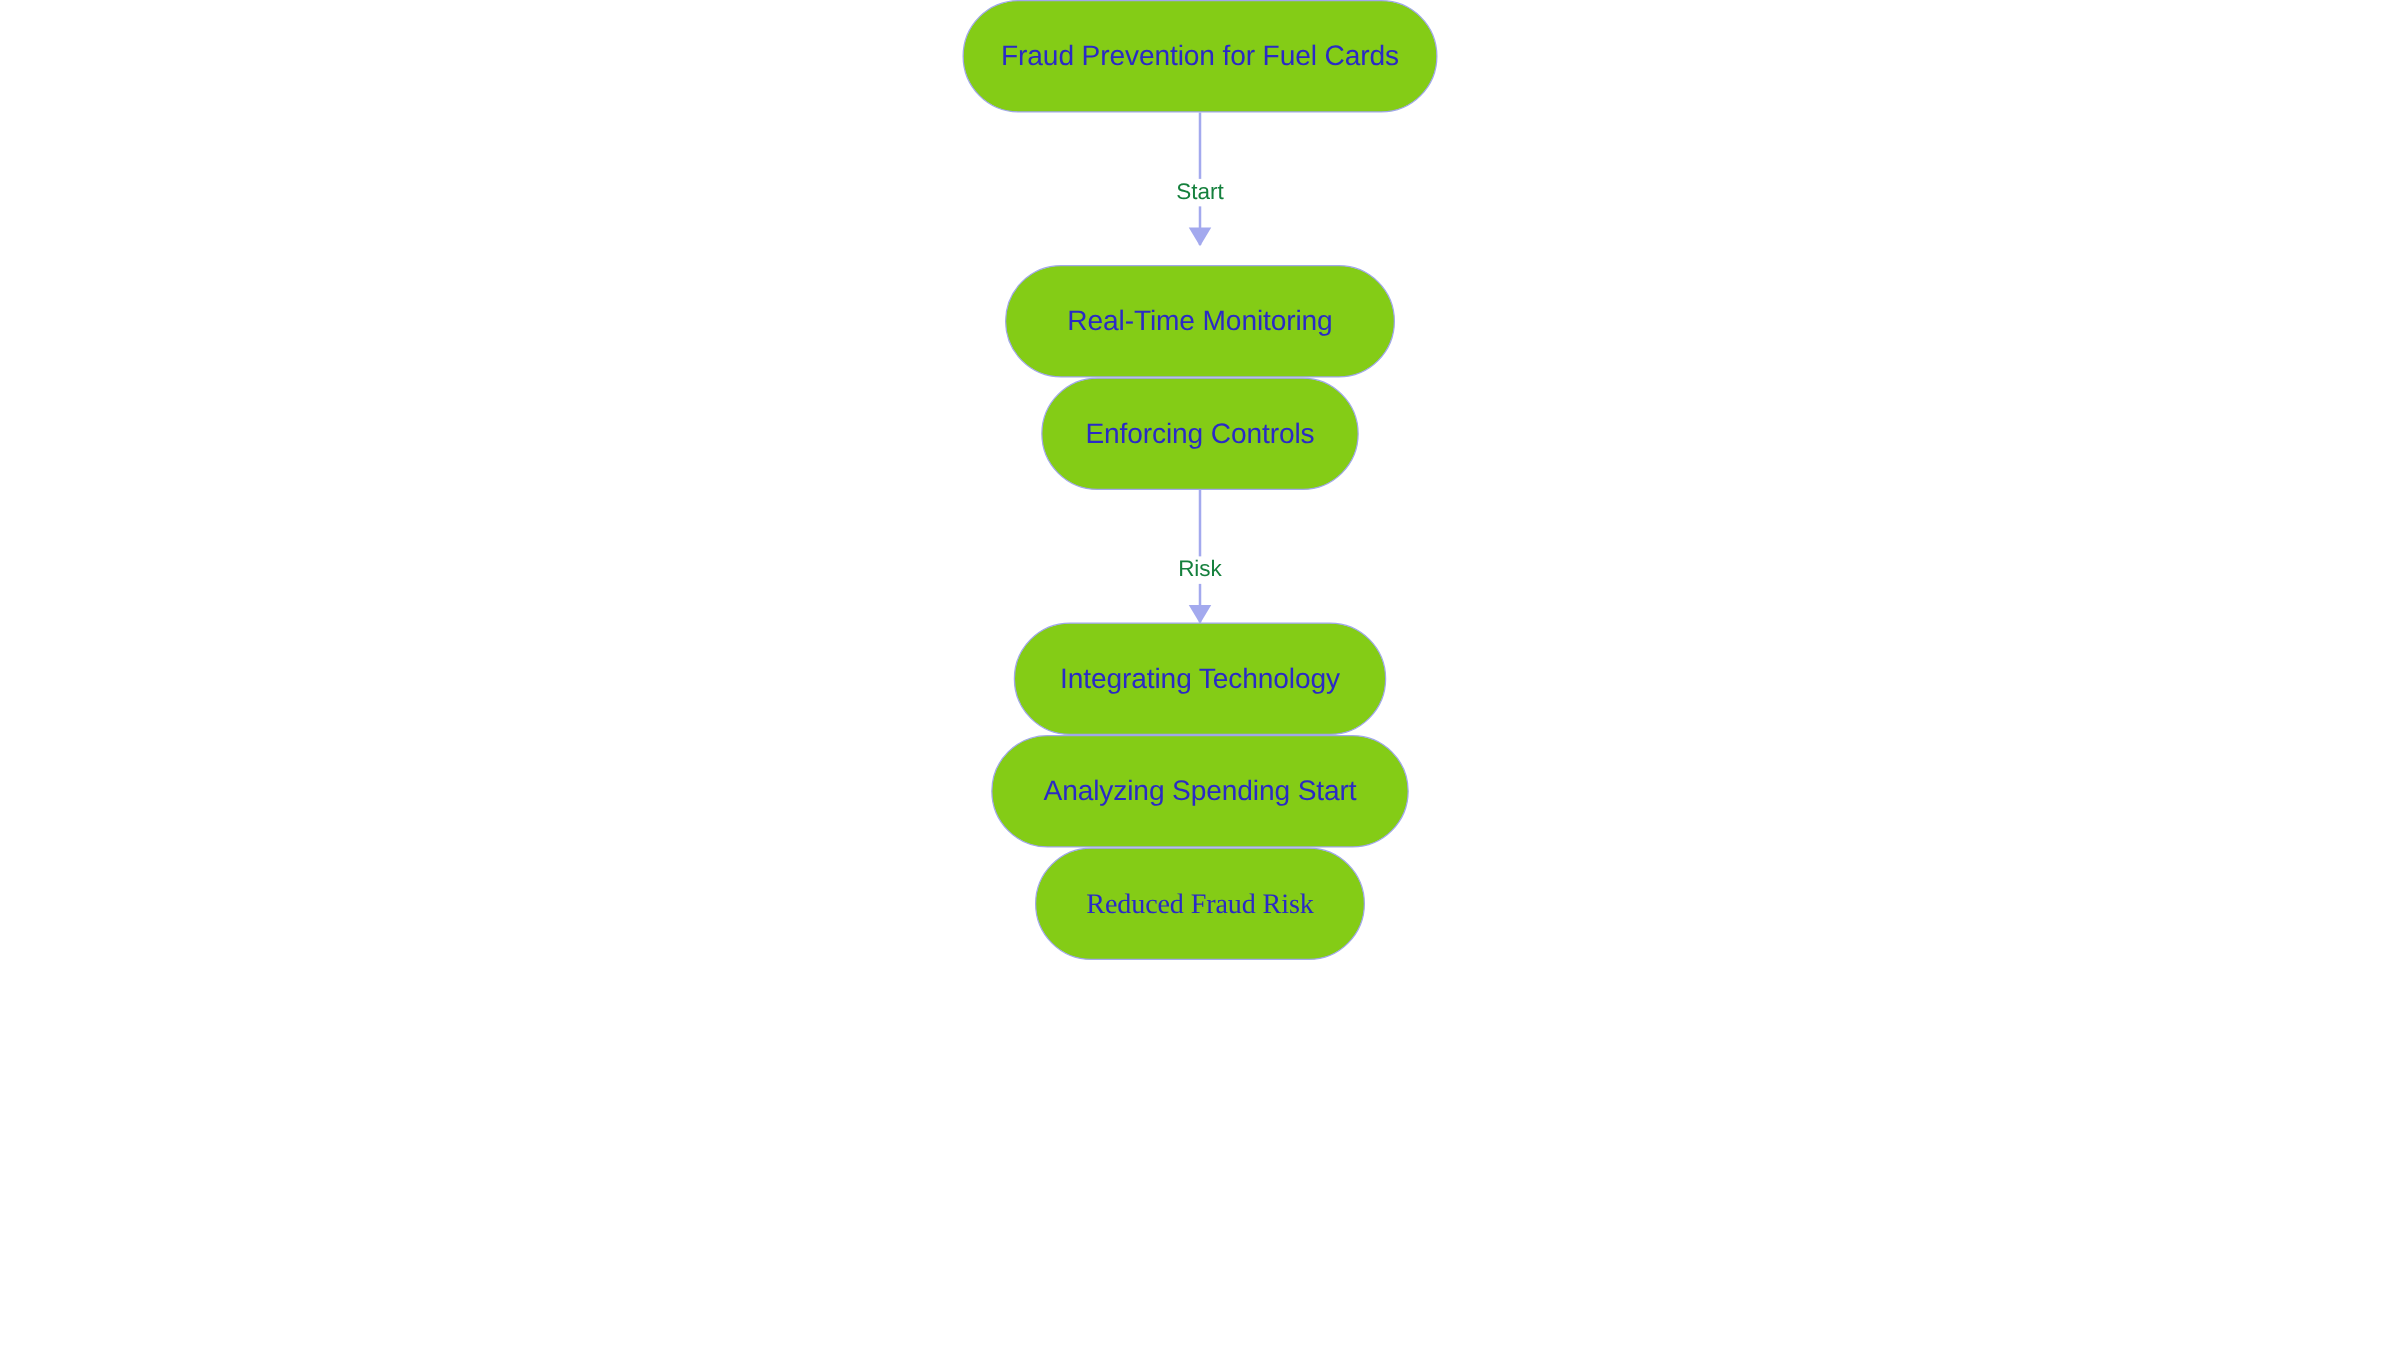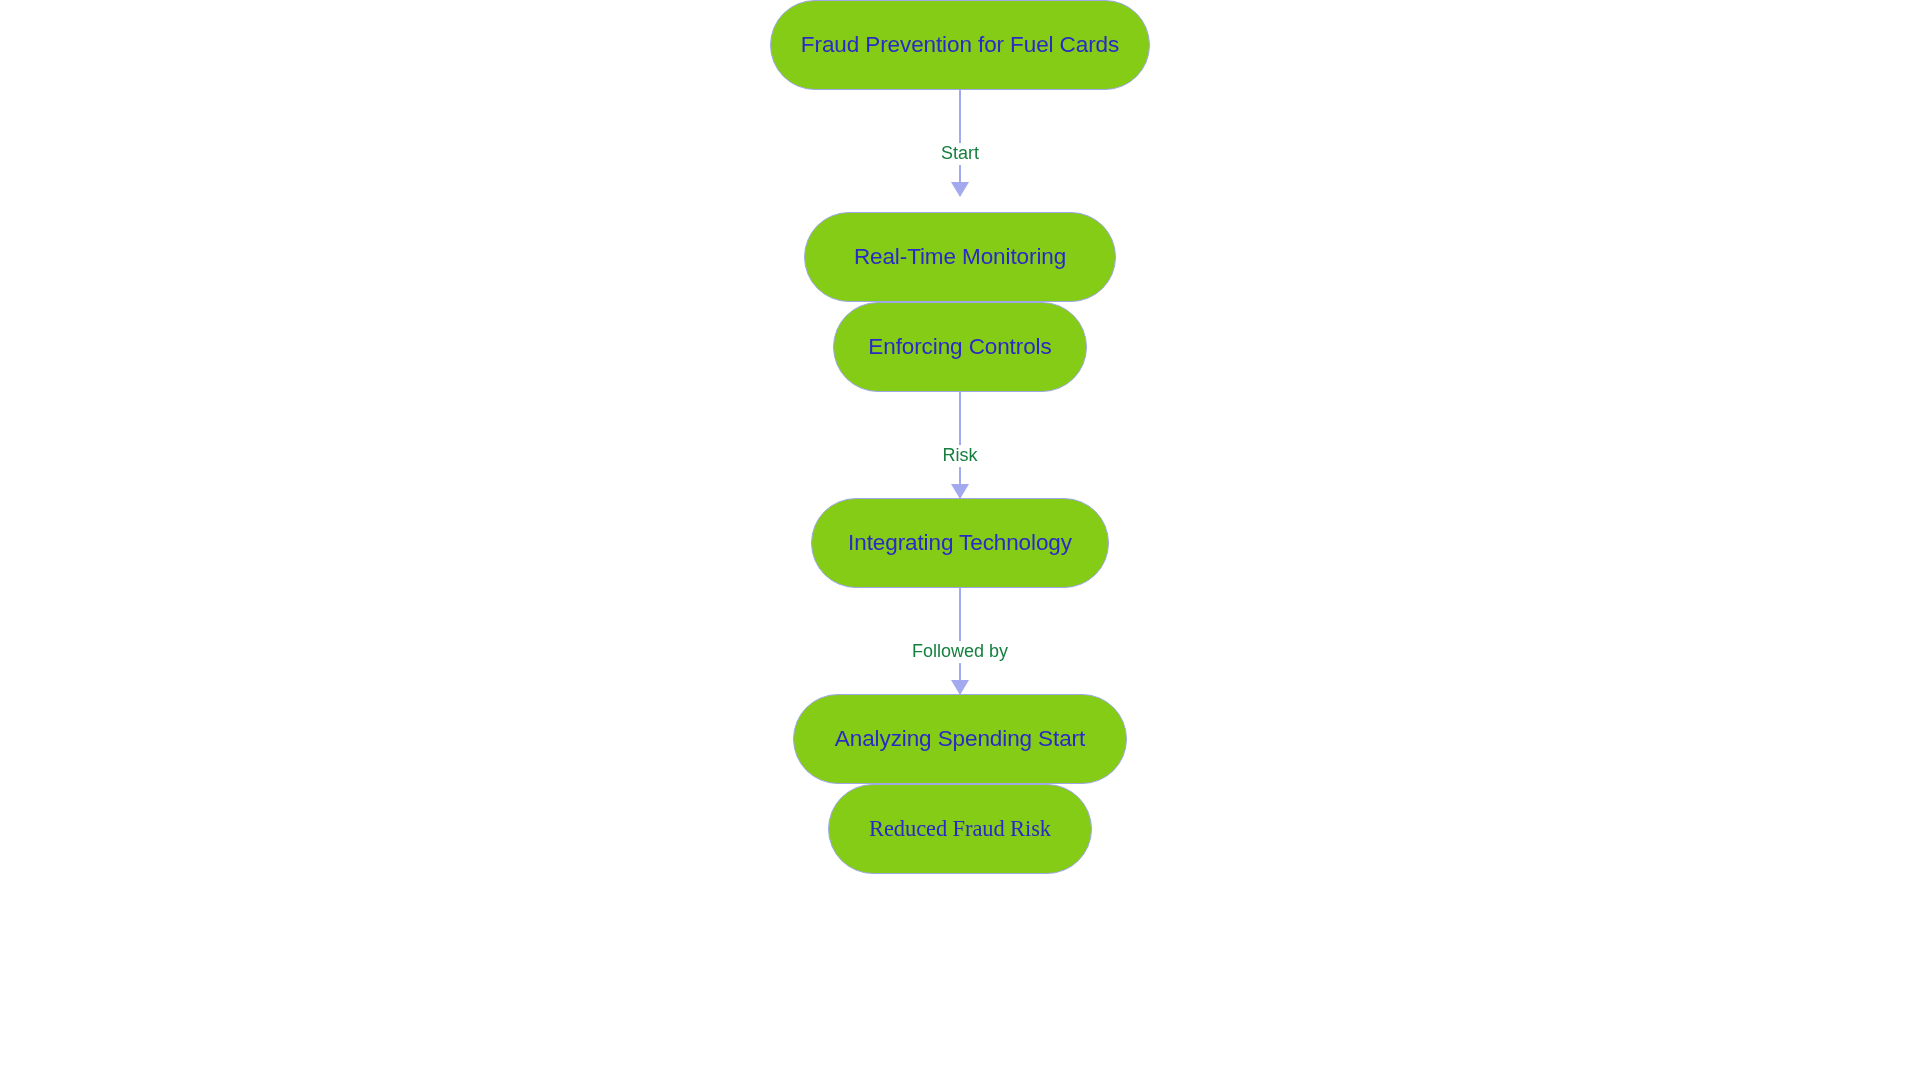--- a/index.html
+++ b/index.html
@@ -135,25 +135,20 @@
     <div class="edge">
       <div class="edge-line"></div>
       <div class="edge-arrow"></div>
       <div class="edge-label">Risk</div>
     </div>
 
     <div class="node node-w4">
       <span class="node-label">Integrating Technology</span>
     </div>
 
-    <div class="edge">
-      <div class="edge-line"></div>
-      <div class="edge-arrow"></div>
-      <div class="edge-label">Followed by</div>
-    </div>
 
     <div class="node node-w5">
       <span class="node-label">Analyzing Spending Start</span>
     </div>
 
 
     <div class="node node-w6">
       <span class="node-label">Reduced Fraud Risk</span>
     </div>
 

